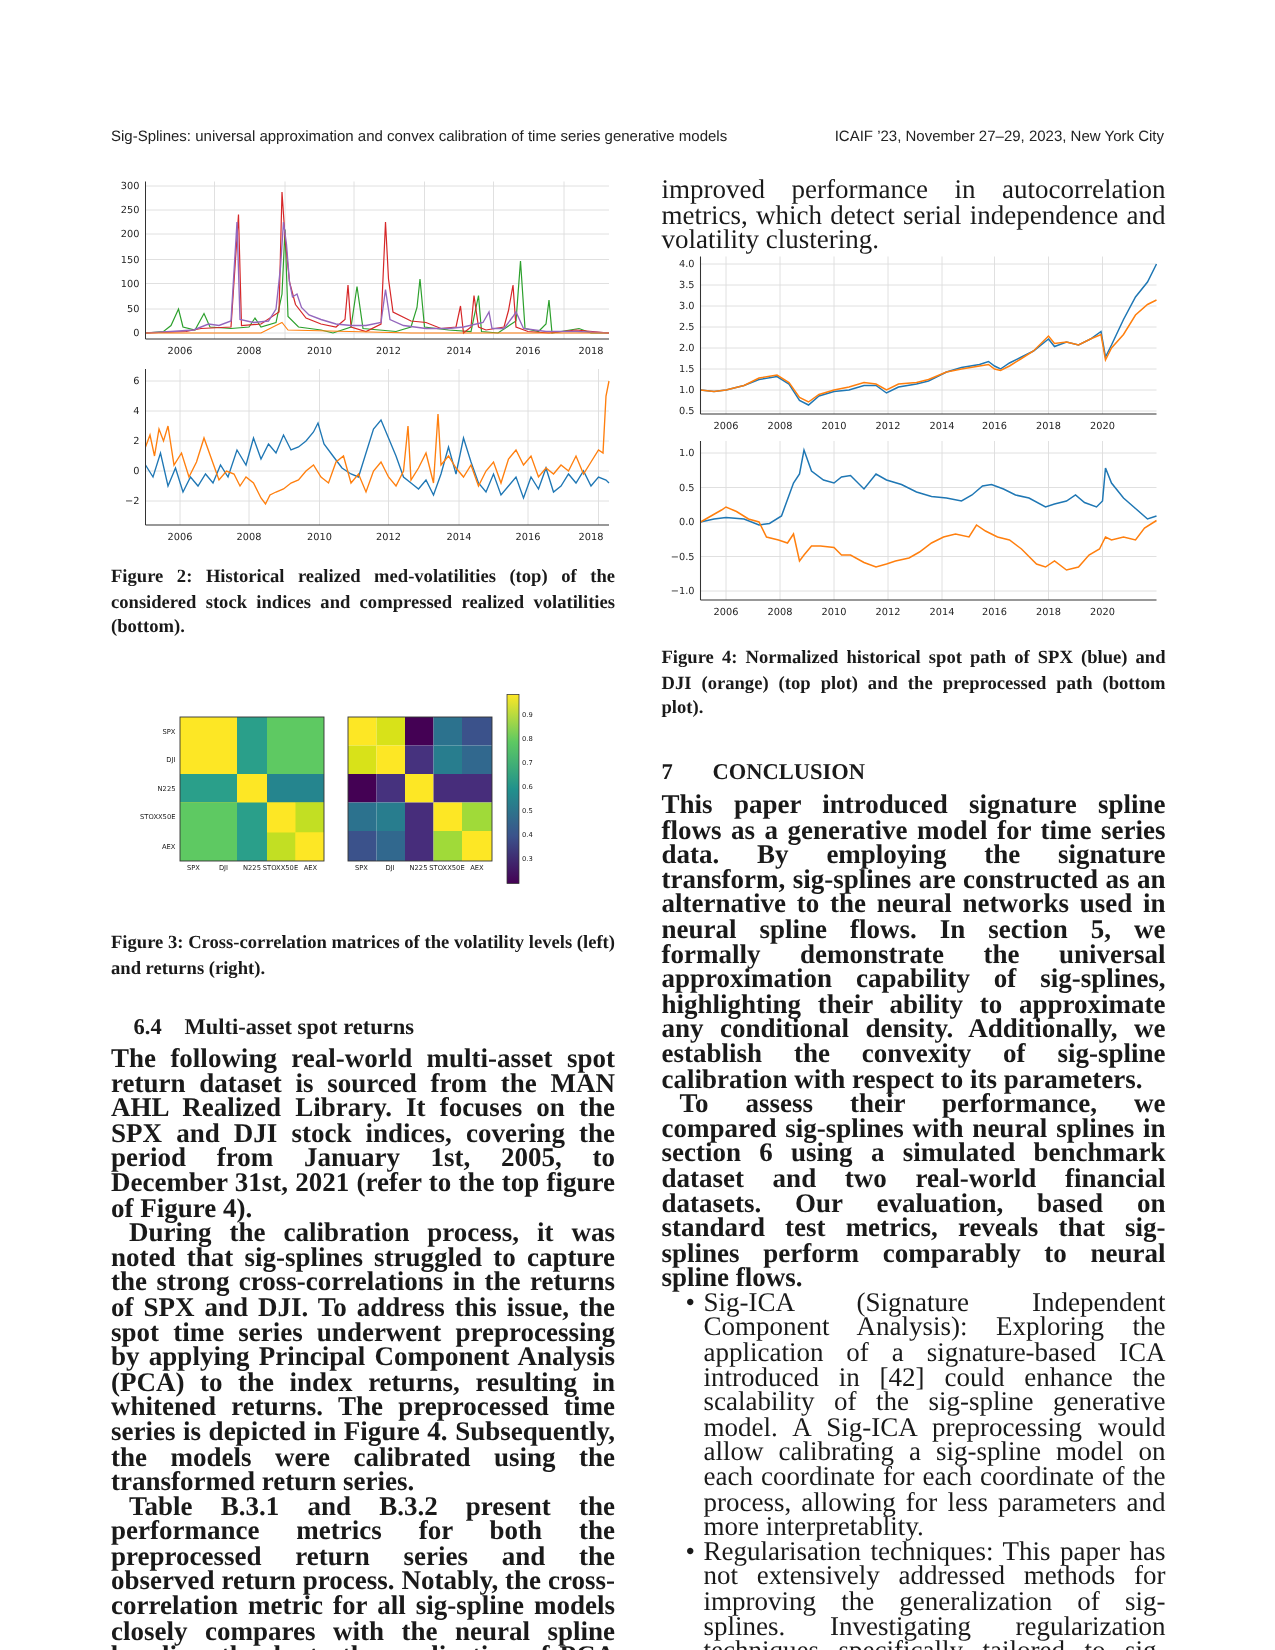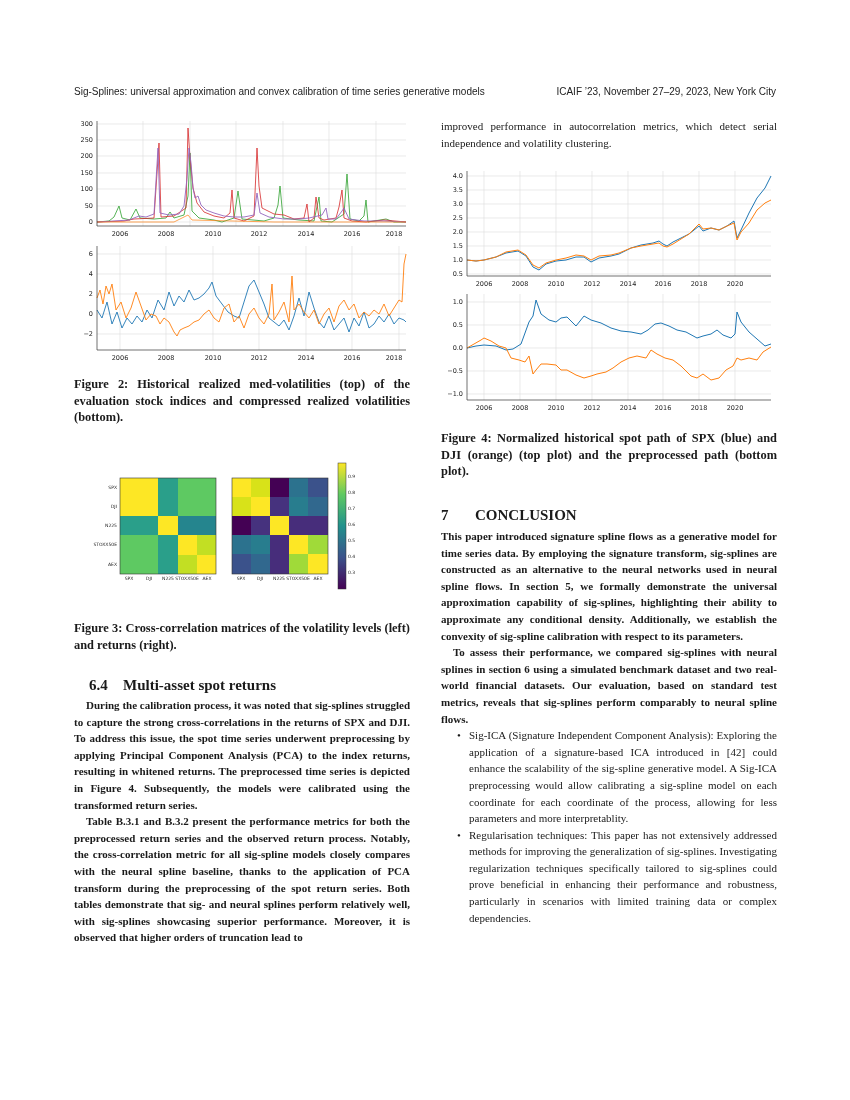--- a/index.html
+++ b/index.html
@@ -5,21 +5,21 @@
   html, body { margin:0; padding:0; background:#fff; }
   body { width:850px; height:1100px; position:relative; overflow:hidden; font-family:"Liberation Serif", serif; color:#1a1a1a; }
   .runhead { position:absolute; top:86px; font-family:"Liberation Sans", sans-serif; font-size:10px; color:#222; }
   .rh-left { left:74px; }
   .rh-right { right:74px; }
   .fig { position:absolute; }
   svg text { font-family:"DejaVu Sans", sans-serif; font-size:6.5px; fill:#222; }
   .caption { position:absolute; font-family:"Liberation Serif", serif; font-weight:bold; font-size:12.4px; line-height:16.5px; text-align:justify; }
   .sec { position:absolute; font-family:"Liberation Serif", serif; font-weight:bold; font-size:15px; }
   .sec .num { display:inline-block; width:34px; }
-  .para { position:absolute; font-size:11px; line-height:16.6px; text-align:justify; }
+  .para { position:absolute; font-size:18px; line-height:16.6px; text-align:justify; }
   .para p { margin:0;font-weight:bold; }
   .para p.indent { text-indent:12px; }
   ul.bul { margin:0; padding-left:28px; list-style:none; }
   ul.bul li { position:relative; }
   ul.bul li::before { content:"\2022"; position:absolute; left:-12px; }
 </style>
 </head>
 <body>
 
 <div class="runhead rh-left">Sig-Splines: universal approximation and convex calibration of time series generative models</div>
@@ -102,21 +102,21 @@
         <text x="92" y="116">2008</text>
         <text x="139" y="116">2010</text>
         <text x="185" y="116">2012</text>
         <text x="232" y="116">2014</text>
         <text x="278" y="116">2016</text>
         <text x="320" y="116">2018</text>
   </g>
 </svg>
 </div>
 
-<div class="caption" style="left:74px; top:376px; width:336px;">Figure 2: Historical realized med-volatilities (top) of the evaluation stock indices and compressed realized volatilities (bottom).</div>
+<div class="caption" style="left:74px; top:376px; width:336px;">Figure 2: Historical realized med-volatilities (top) of the considered stock indices and compressed realized volatilities (bottom).</div>
 
 <div class="fig" style="left:84px; top:460px;">
 <svg width="290" height="132" viewBox="0 0 290 132">
 
   <g>
     <rect x="36" y="18" width="96" height="96" fill="#fde725"></rect>
     <rect x="36" y="18" width="38" height="38" fill="#fde725"></rect>
     <rect x="74" y="18" width="20" height="38" fill="#2a9f8a"></rect>
     <rect x="94" y="18" width="38" height="38" fill="#5ec962"></rect>
     <rect x="36" y="56" width="38" height="19" fill="#2a9f8a"></rect>
@@ -201,20 +201,21 @@
 </svg>
 </div>
 
 <div class="caption" style="left:74px; top:620px; width:336px;">Figure 3: Cross-correlation matrices of the volatility levels (left) and returns (right).</div>
 
 <div class="sec" style="left:74px; top:677px;margin-left:15px;">
   <span class="num">6.4</span><span>Multi-asset spot returns</span>
 </div>
 
 <div class="para" style="left:74px; top:697px; width:336px;">
+  <p>The following real-world multi-asset spot return dataset is sourced from the MAN AHL Realized Library. It focuses on the SPX and DJI stock indices, covering the period from January 1st, 2005, to December 31st, 2021 (refer to the top figure of Figure 4).</p>
   <p class="indent">During the calibration process, it was noted that sig-splines struggled to capture the strong cross-correlations in the returns of SPX and DJI. To address this issue, the spot time series underwent preprocessing by applying Principal Component Analysis (PCA) to the index returns, resulting in whitened returns. The preprocessed time series is depicted in Figure 4. Subsequently, the models were calibrated using the transformed return series.</p>
   <p class="indent">Table B.3.1 and B.3.2 present the performance metrics for both the preprocessed return series and the observed return process. Notably, the cross-correlation metric for all sig-spline models closely compares with the neural spline baseline, thanks to the application of PCA transform during the preprocessing of the spot return series. Both tables demonstrate that sig- and neural splines perform relatively well, with sig-splines showcasing superior performance. Moreover, it is observed that higher orders of truncation lead to</p>
 </div>
 
 <div class="para" style="left:441px; top:118px; width:336px;">improved performance in autocorrelation metrics, which detect serial independence and volatility clustering.</div>
 
 <div class="fig" style="left:441px; top:168px;">
 <svg width="336" height="122" viewBox="0 0 336 122">
   <g stroke="#dcdcdc" stroke-width="0.6">
     <line x1="43" y1="3" x2="43" y2="108"></line>

